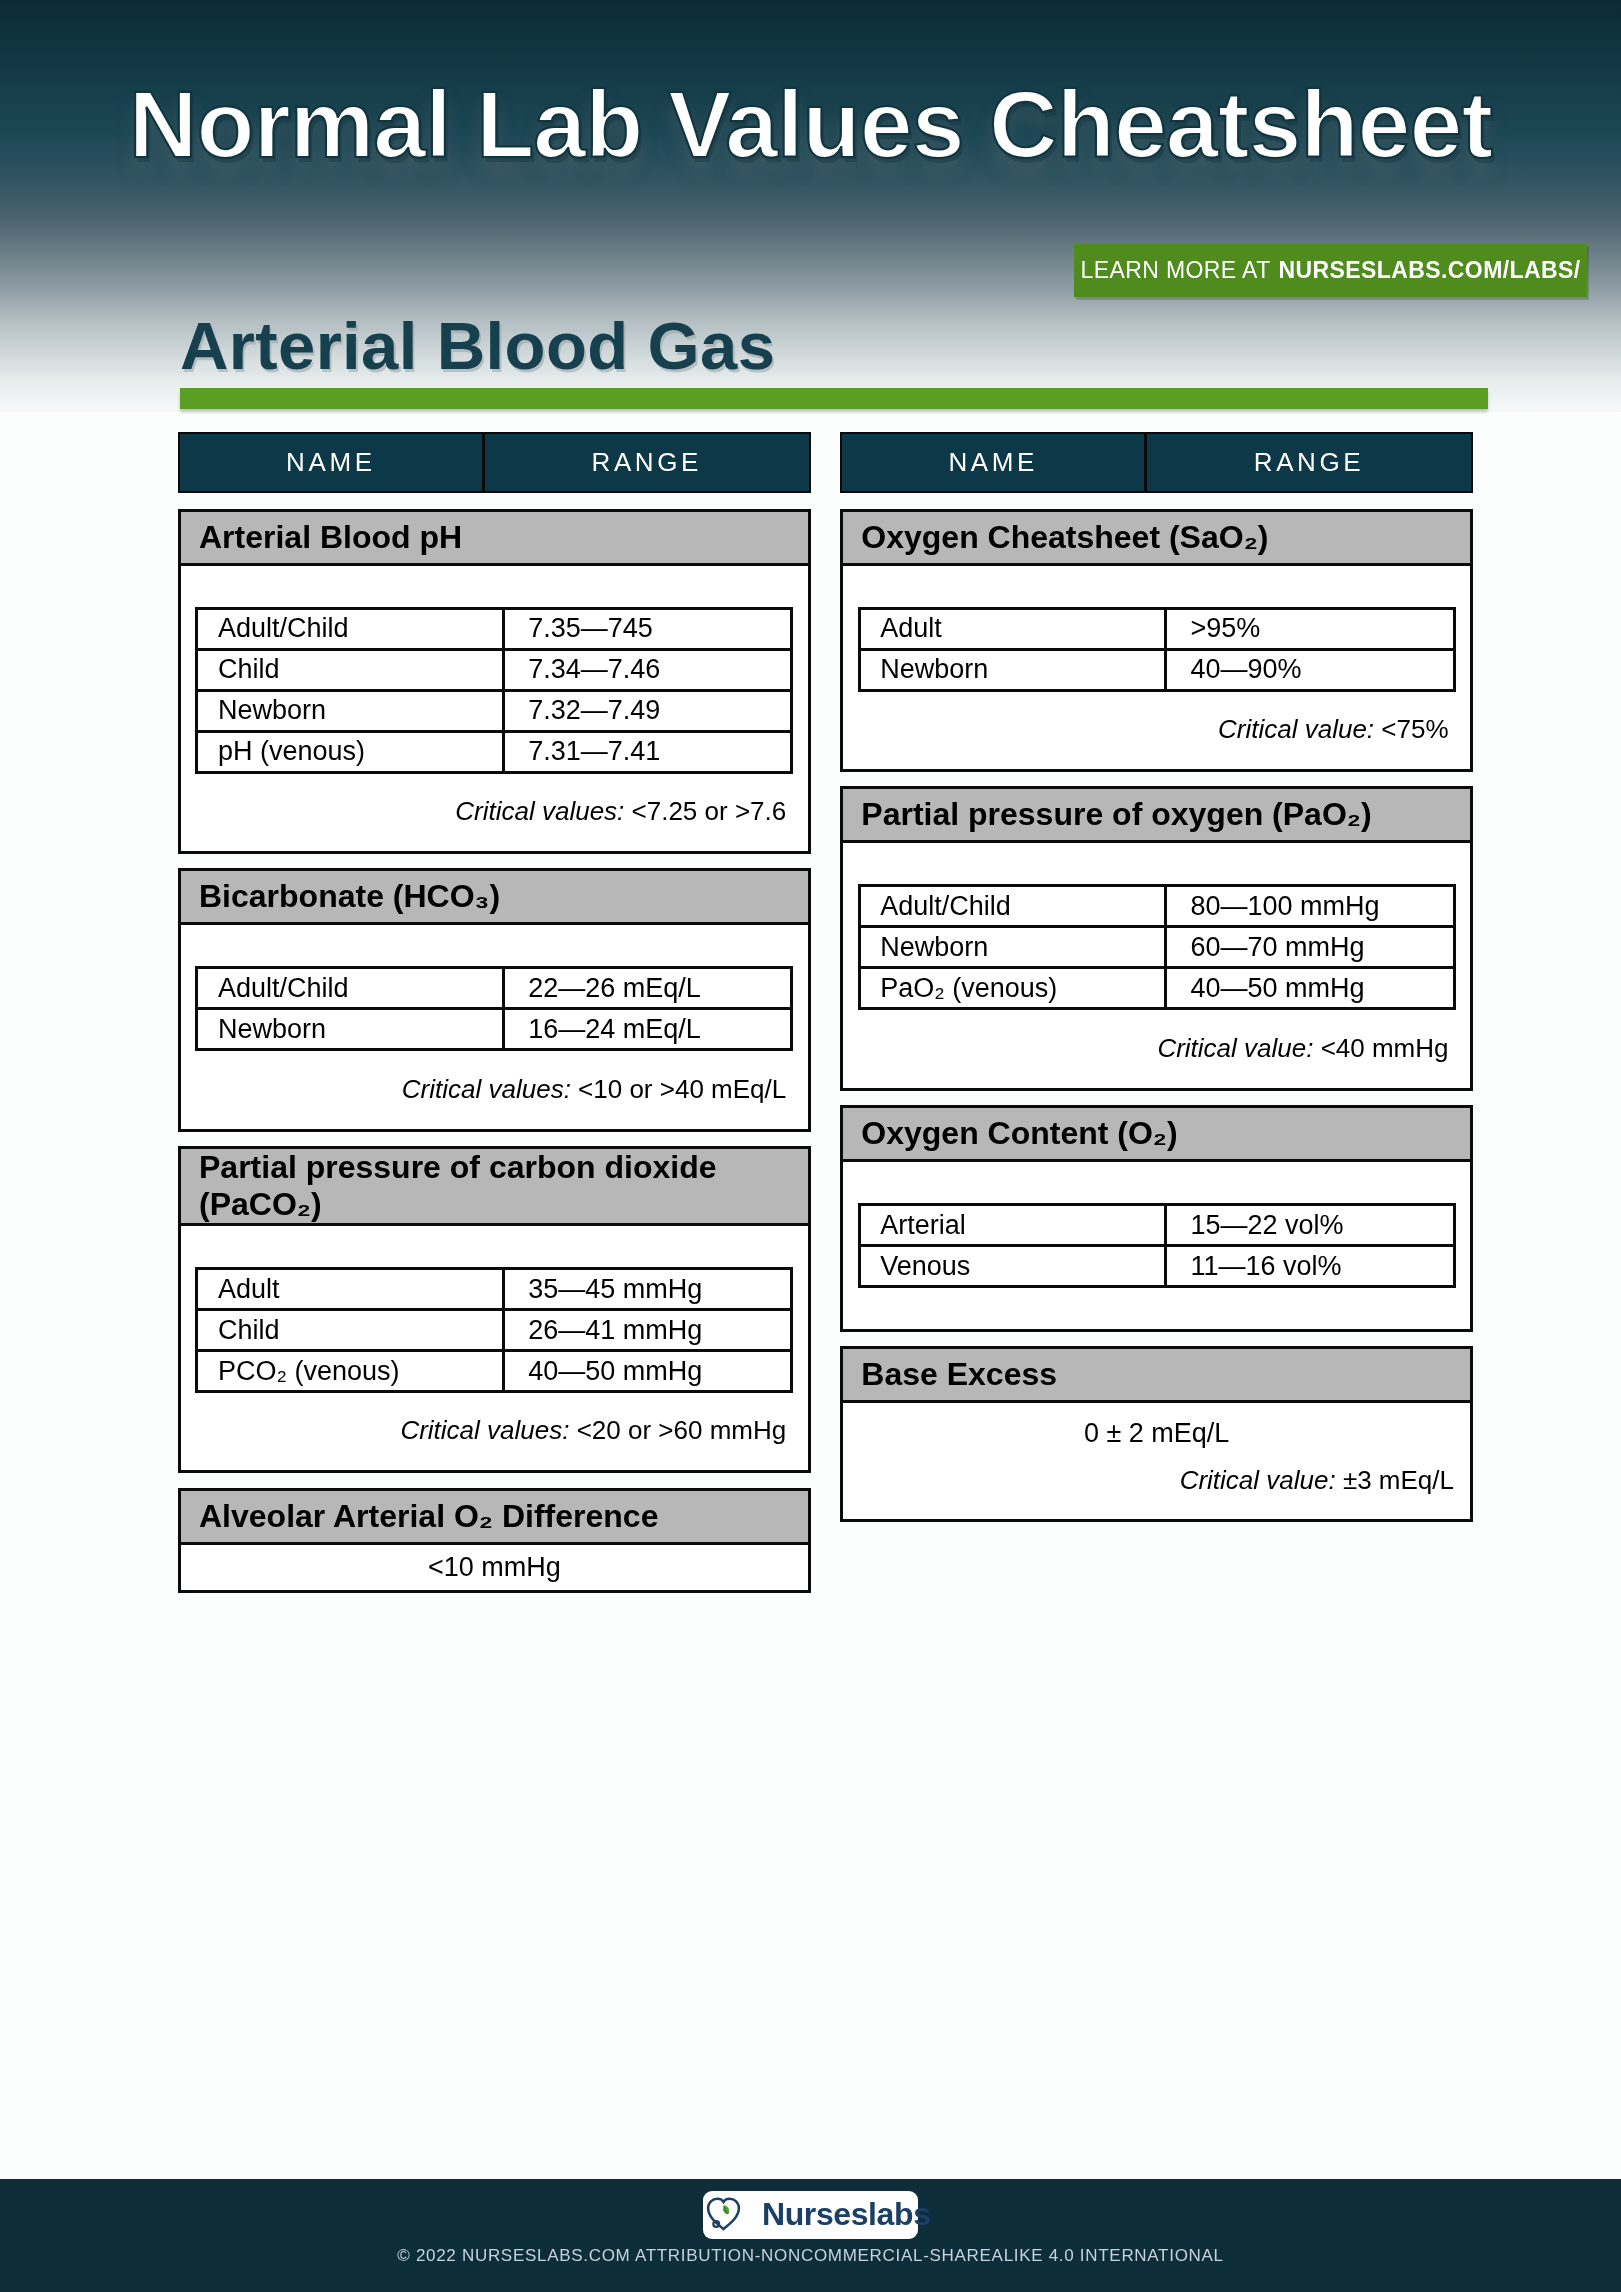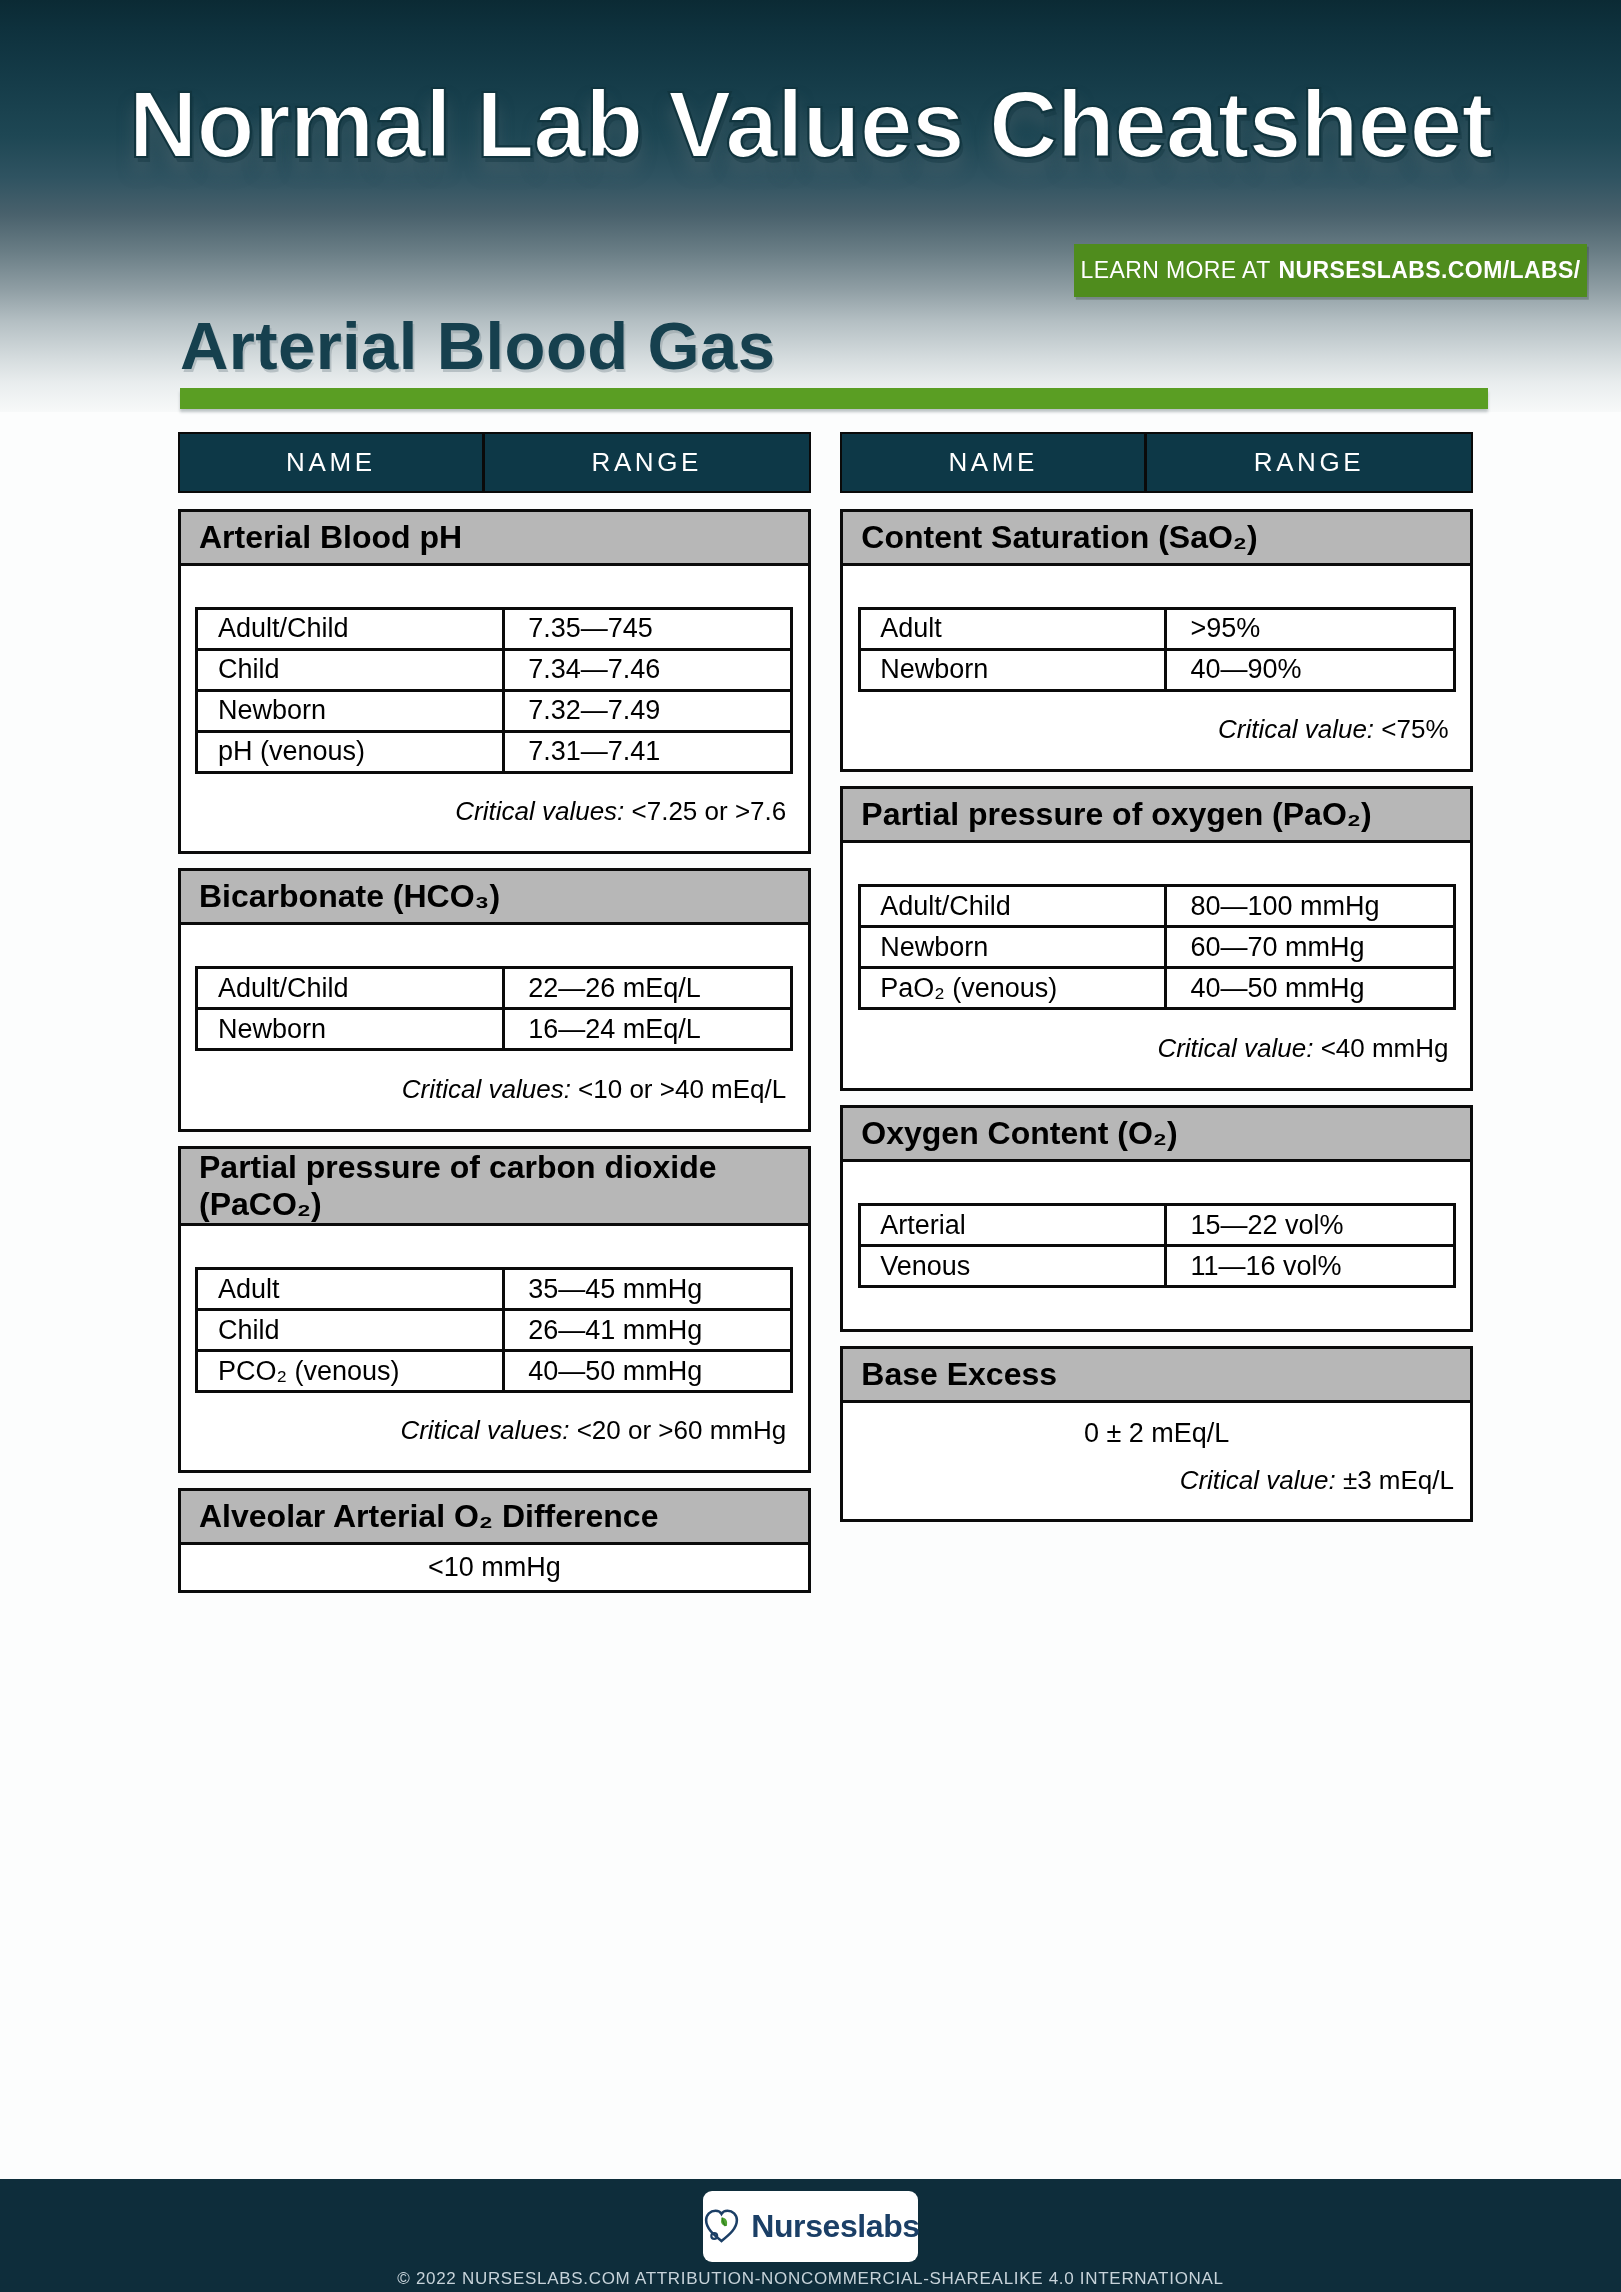--- a/index.html
+++ b/index.html
@@ -49,22 +49,22 @@
   .critical{text-align:right;font-size:26px;padding:22.4px 7.2px 24px;}
   .critical .lab{font-style:italic;}
   .critical .val{margin-left:7.2px;}
   .center-row{height:45px;display:flex;align-items:center;justify-content:center;font-size:27px;}
   .be-value{height:54px;margin-top:3.6px;}
   .be-crit{padding:3.6px 16px 23px;}
 
   
   .footer{position:absolute;left:0;right:0;bottom:0;height:114px;background:#0e2d3b;
     display:flex;flex-direction:column;align-items:center;}
-  .logo-box{margin-top:11.6px;width:215px;height:71px;background:#fff;border-radius:9px;
-    display:flex;align-items:center;justify-content:center;gap:9px;}
+  .logo-box{margin-top:11.6px;width:215px;height:48px;background:#fff;border-radius:9px;
+    display:flex;align-items:center;justify-content:space-between;gap:18px;}
   .logo-text{font-size:32px;font-weight:700;color:#1b3f66;letter-spacing:-0.4px;}
   .copyright{margin-top:7.2px;font-size:17px;color:#c7d3da;letter-spacing:0.7px;}
 </style>
 </head>
 <body>
 
 <div class="page">
 
   <header class="hero">
     <h1 class="main-title">Normal Lab Values Cheatsheet</h1>
@@ -164,21 +164,21 @@
     </div>
 
     <div class="col">
 
       <div class="tbl-header">
         <div class="th name">NAME</div>
         <div class="th range">RANGE</div>
       </div>
 
       <section class="sec">
-        <div class="sec-header">Content Saturation (SaO₂)</div>
+        <div class="sec-header">Oxygen Cheatsheet (SaO₂)</div>
         <div class="sec-body">
           <div class="itable">
             <div class="row">
               <div class="cell label">Adult</div>
               <div class="cell value">&gt;95%</div>
             </div>
             <div class="row">
               <div class="cell label">Newborn</div>
               <div class="cell value">40—90%</div>
             </div>

